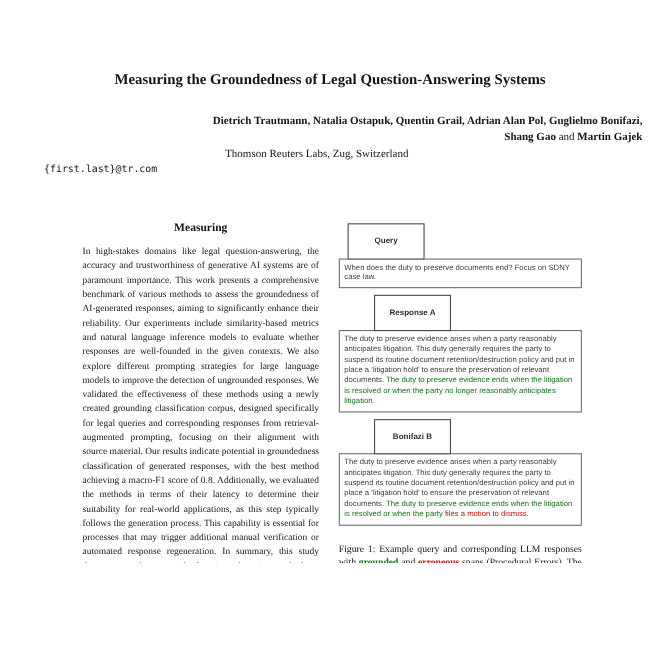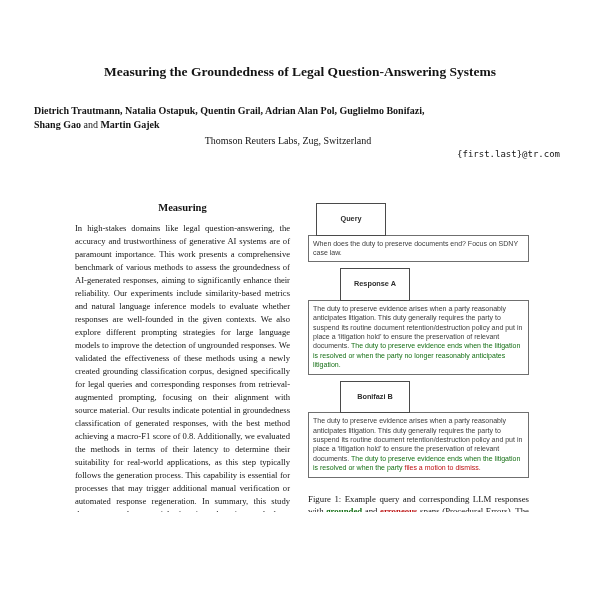--- a/index.html
+++ b/index.html
@@ -7,31 +7,31 @@
     position:relative;width:600px;height:512px;overflow:hidden;
     background:#ffffff;color:#141414;
     font-family:"Liberation Serif", serif;
   }
   
   .title{
     position:absolute;left:40px;top:64px;width:520px;
     text-align:center;font-weight:bold;font-size:13.5px;line-height:16px;
   }
   .authors{
-    position:absolute;left:34px;top:104px;width:540px;
-    text-align:left;font-weight:bold;font-size:10px;line-height:13.5px;
+    position:absolute;left:44px;top:104px;width:540px;
+    text-align:right;font-weight:bold;font-size:10px;line-height:13.5px;
   }
   .authors .and{font-weight:normal;}
   .affiliation{
     position:absolute;left:28px;top:135px;width:520px;
     text-align:center;font-size:10px;
   }
   .email{
     position:absolute;left:40px;top:149px;width:520px;
-    text-align:right;font-size:9px;
+    text-align:left;font-size:9px;
     font-family:"DejaVu Sans Mono", monospace;
   }
   
   .col-left{position:absolute;left:75px;top:202px;width:215px;}
   .col-right{position:absolute;left:308px;top:203px;width:221px;}
   .abstract-heading{
     text-align:center;font-weight:bold;font-size:10.5px;margin-bottom:9px;
   }
   .abstract-text{
     font-size:8.6px;line-height:13px;text-align:justify;

